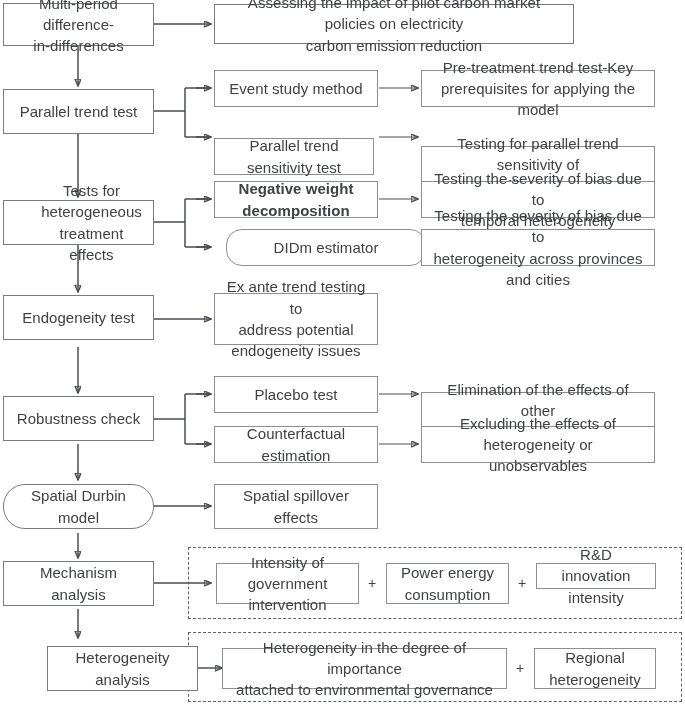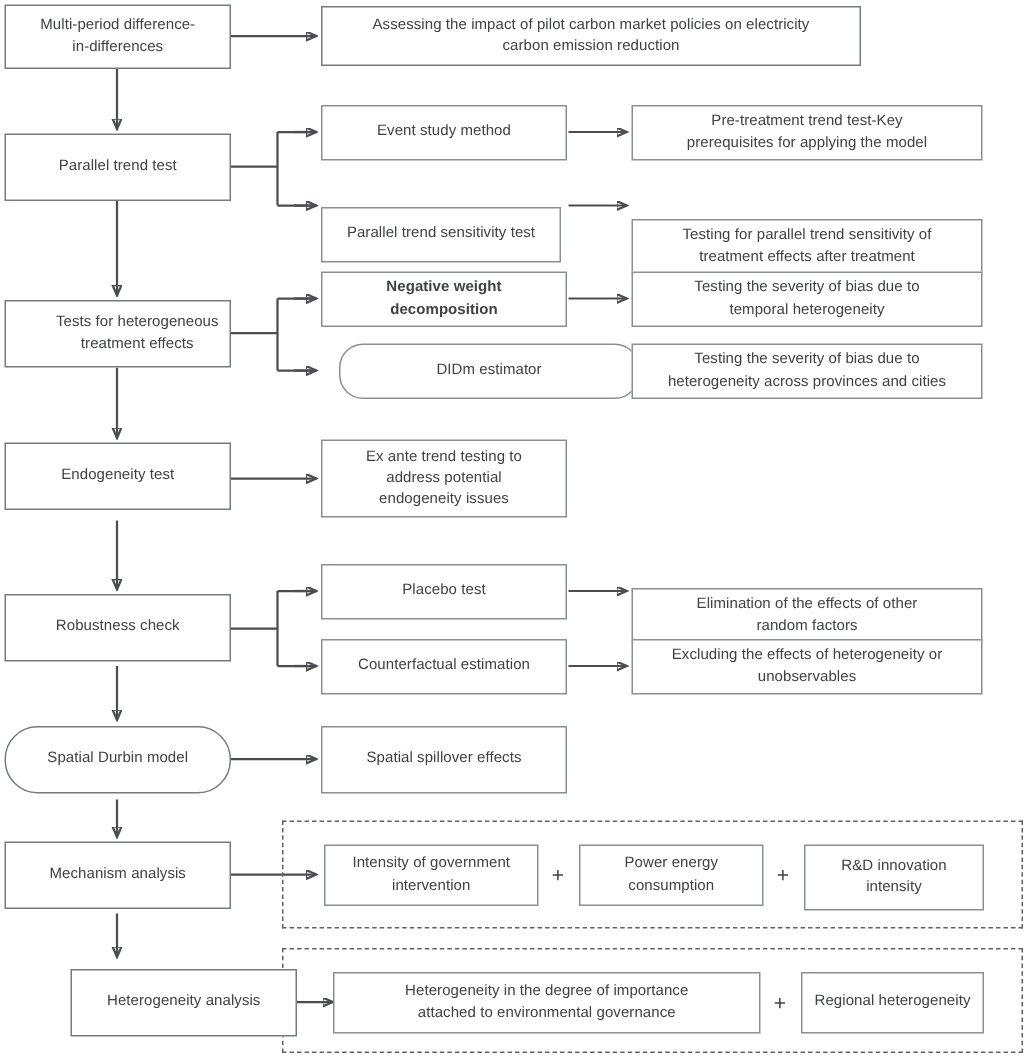--- a/index.html
+++ b/index.html
@@ -22,21 +22,21 @@
   .node {
     position: absolute;
     box-sizing: border-box;
     border: 1.4px solid #767b82;
     background: #ffffff;
     display: flex;
     align-items: center;
     justify-content: center;
     text-align: center;
     color: #3f4145;
-    font-size: 10px;
+    font-size: 15px;
     line-height: 1.42;
     padding: 2px 7px;
     letter-spacing: 0.05px;
     white-space: pre-line;
   }
   .node.thin {
     border-width: 1.1px;
     border-color: #8a8f95;
   }
   .dashed-group {
@@ -165,21 +165,21 @@
   <div class="node" style="left:3px; top:484px; width:151px; height:45px;border-radius:22px;">Spatial Durbin model</div>
   <div class="node thin" style="left:214px; top:484px; width:164px; height:45px;">Spatial spillover effects</div>
 
   <div class="node" style="left:3px; top:561px; width:151px; height:45px;">Mechanism analysis</div>
   <div class="node thin" style="left:216px; top:563px; width:143px; height:41px;">Intensity of government
 intervention</div>
   <div class="plus" style="left:362px; top:573px; width:20px; height:20px;">+</div>
   <div class="node thin" style="left:386px; top:563px; width:123px; height:41px;">Power energy
 consumption</div>
   <div class="plus" style="left:512px; top:573px; width:20px; height:20px;">+</div>
-  <div class="node thin" style="left:536px; top:563px; width:120px; height:44px;">R&amp;D innovation
+  <div class="node thin" style="left:536px; top:563px; width:120px; height:26px;">R&amp;D innovation
 intensity</div>
 
   <div class="node" style="left:3px; top:646px; width:151px; height:45px;margin-left:44px;">Heterogeneity analysis</div>
   <div class="node thin" style="left:222px; top:648px; width:285px; height:41px;">Heterogeneity in the degree of importance
 attached to environmental governance</div>
   <div class="plus" style="left:510px; top:658px; width:20px; height:20px;">+</div>
   <div class="node thin" style="left:534px; top:648px; width:122px; height:41px;">Regional heterogeneity</div>
 
 </div>
 

